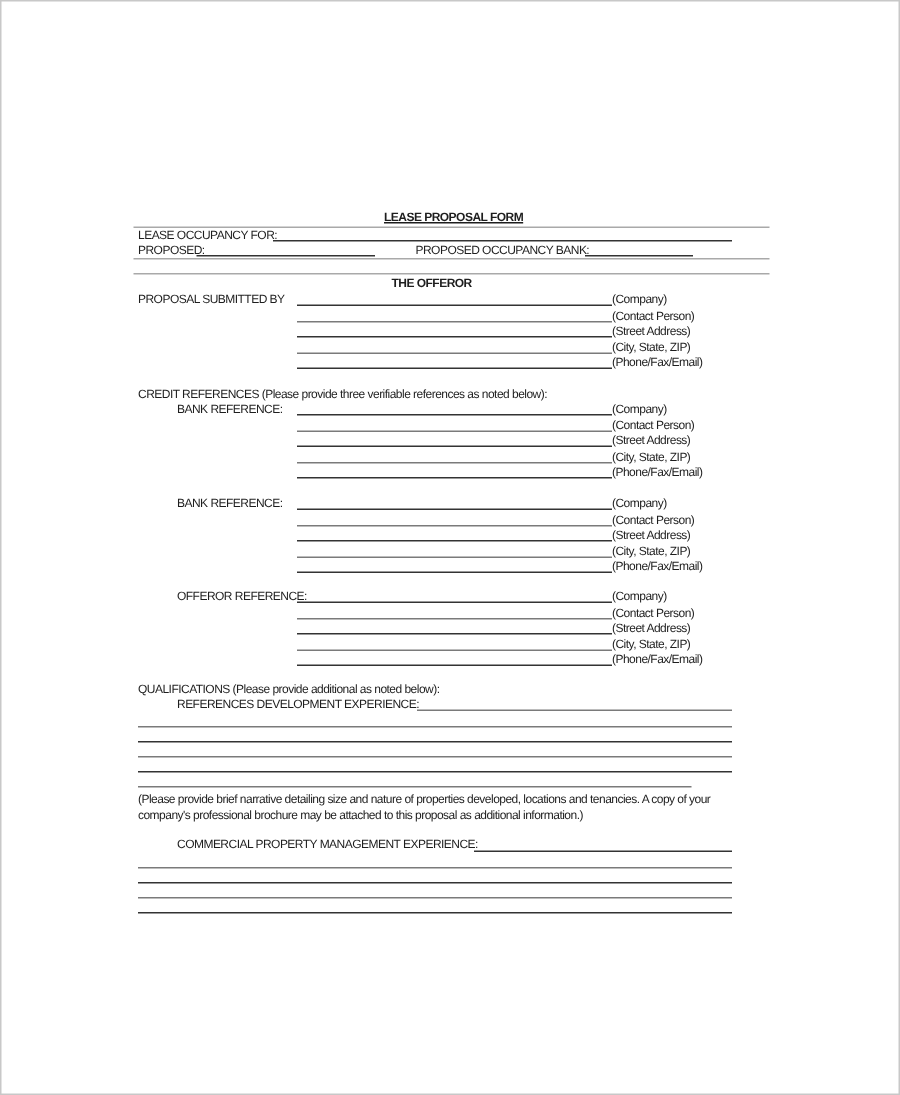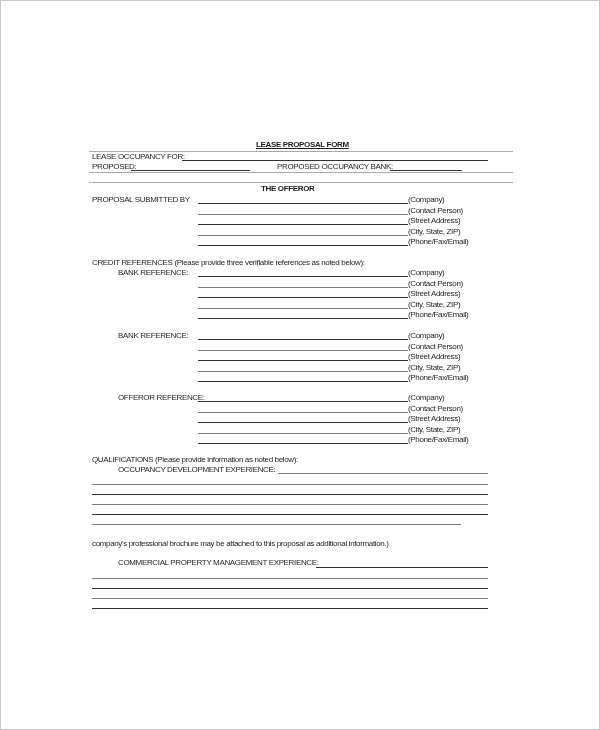--- a/index.html
+++ b/index.html
@@ -112,38 +112,39 @@
       <div class="blank" style="left: 197px; top: 421px; width: 210px;"></div>
       <div class="t" style="left: 407px; top: 413px;">(Street Address)</div>
       <input class="field" style="left: 197px; top: 424px; width: 210px;">
       <div class="blank g" style="left: 197px; top: 432px; width: 210px;"></div>
       <div class="t" style="left: 407px; top: 424px;">(City, State, ZIP)</div>
       <input class="field" style="left: 197px; top: 434px; width: 210px;">
       <div class="blank" style="left: 197px; top: 442px; width: 210px;"></div>
       <div class="t" style="left: 407px; top: 434px;">(Phone/Fax/Email)</div>
     </div>
 
-  <div class="t" style="left:91px;top:454px;">QUALIFICATIONS (Please provide information as noted below):</div>
-  <div class="t" style="left:117px;top:464px;">OCCUPANCY DEVELOPMENT EXPERIENCE:</div>
+  <div class="t" style="left:91px;top:454px;">QUALIFICATIONS (Please provide additional as noted below):</div>
+  <div class="t" style="left:117px;top:464px;">REFERENCES DEVELOPMENT EXPERIENCE:</div>
   <input class="field" style="left: 277px; top: 463px; width: 210px;">
   <div class="blank g" style="left:277px;top:472px;width:210px;"></div>
 
   <div id="dev-lines">
       <input class="field" style="left: 91px; top: 474px; width: 396px;">
       <div class="blank g" style="left: 91px; top: 483px; width: 396px;"></div>
       <input class="field" style="left: 91px; top: 484px; width: 396px;">
       <div class="blank" style="left: 91px; top: 493px; width: 396px;"></div>
       <input class="field" style="left: 91px; top: 494px; width: 396px;">
       <div class="blank g" style="left: 91px; top: 503px; width: 396px;"></div>
       <input class="field" style="left: 91px; top: 504px; width: 396px;">
       <div class="blank" style="left: 91px; top: 513px; width: 396px;"></div>
       <input class="field" style="left: 91px; top: 514px; width: 369px;">
       <div class="blank g" style="left: 91px; top: 523px; width: 369px;"></div>
     </div>
 
+  <div class="t" style="left:91px;top:527px;">(Please provide brief narrative detailing size and nature of properties developed, locations and tenancies.  A copy of your</div>
   <div class="t" style="left:117px;top:557px;">COMMERCIAL PROPERTY MANAGEMENT EXPERIENCE:</div>
 
   <div class="t" style="left:91px;top:538px;">company's professional brochure may be attached to this proposal as additional information.)</div>
   <input class="field" style="left: 315px; top: 556px; width: 172px;">
   <div class="blank" style="left:315px;top:566px;width:172px;"></div>
 
   <div id="mgmt-lines">
       <input class="field" style="left: 91px; top: 568px; width: 396px;">
       <div class="blank g" style="left: 91px; top: 577px; width: 396px;"></div>
       <input class="field" style="left: 91px; top: 578px; width: 396px;">

